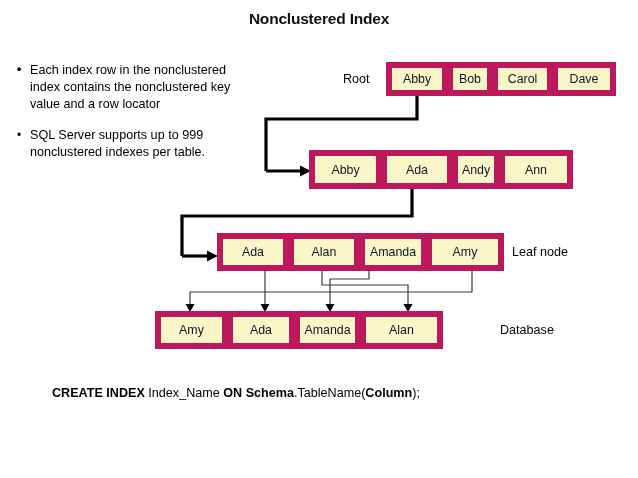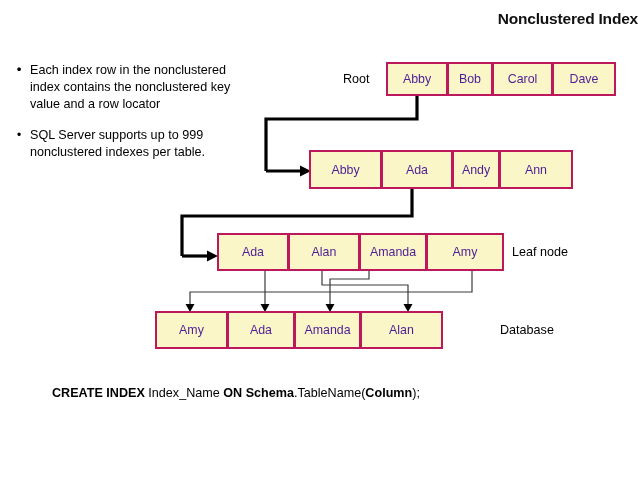--- a/index.html
+++ b/index.html
@@ -15,21 +15,21 @@
     font-family: "Liberation Sans", sans-serif;
     color: #000000;
   }
 
   
   #slide-title {
     position: absolute;
     top: 10px;
     left: 0;
     width: 638px;
-    text-align: right;
+    text-align: center;
     font-size: 15.5px;
     font-weight: bold;
     letter-spacing: -0.2px;
     color: #111111;
   }
 
   
   #bullet-column {
     position: absolute;
     left: 8px;
@@ -66,27 +66,27 @@
   #diagram > * { pointer-events: auto; }
 
   .node-row {
     position: absolute;
     display: flex;
     box-sizing: border-box;
   }
   .node-cell {
     box-sizing: border-box;
     background: #fbf6c8;
-    border: 2px solid #be185d;
+    border: 6px solid #be185d;
     margin-left: -1px;
     display: flex;
     align-items: center;
     justify-content: center;
     font-size: 12.4px;
-    color: #4c1d95;
+    color: #0f172a;
     height: 100%;
   }
   .node-cell:first-child { margin-left: 0; }
 
   .side-label {
     position: absolute;
     font-size: 12.6px;
     color: #000000;
     white-space: nowrap;
   }

